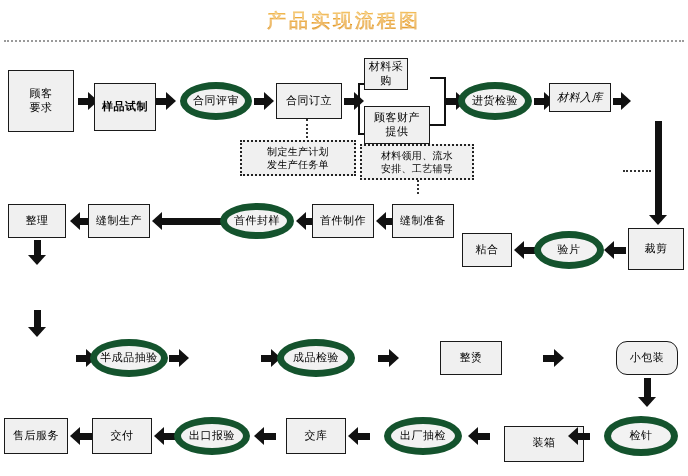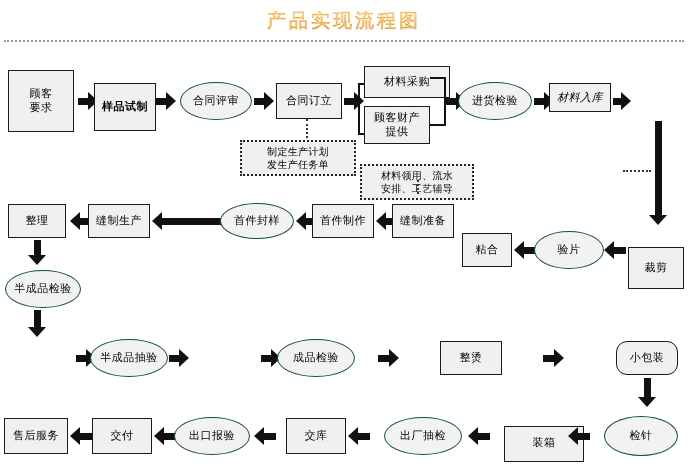--- a/index.html
+++ b/index.html
@@ -41,21 +41,21 @@
     background:#f0f0f0;
     border:1px solid #1a1a1a;
     color:#000;
     font-size:11px;
     line-height:1.25;
     letter-spacing:.5px;
     white-space:pre-line;
   }
   .node.ellipse{
     border-radius:50%;
-    border:1px solid #14532d;
+    border:7px solid #14532d;
     background:#f2f2f2;
   }
   .note{
     position:absolute;
     box-sizing:border-box;
     display:flex;align-items:center;justify-content:center;
     text-align:center;
     background:#f0f0f0;
     border:2px dotted #222;
     color:#000;
@@ -127,21 +127,21 @@
 
   <div class="arrow right" style="left:344px;top:92px;width:20px;height:18px;">
     <div class="shaft" style="width:11px;"></div>
       <div class="head" style="left:10px;"></div>
   </div>
 
   <div class="line" style="left:358px;top:83px;width:2px;height:52px;"></div>
   <div class="line" style="left:358px;top:83px;width:12px;height:2px;"></div>
   <div class="line" style="left:358px;top:133px;width:12px;height:2px;"></div>
 
-  <div class="node" style="left:364px;top:66px;width:86px;height:32px;">材料采购</div>
+  <div class="node" style="left:364px;top:58px;width:44px;height:32px;">材料采购</div>
   <div class="node" style="left:364px;top:106px;width:66px;height:38px;">顾客财产
 提供</div>
 
   <div class="line" style="left:430px;top:77px;width:16px;height:2px;"></div>
   <div class="line" style="left:430px;top:124px;width:16px;height:2px;"></div>
   <div class="line" style="left:444px;top:77px;width:2px;height:49px;"></div>
 
   <div class="arrow right" style="left:446px;top:92px;width:20px;height:18px;">
     <div class="shaft" style="width:11px;"></div>
       <div class="head" style="left:10px;"></div>
@@ -159,21 +159,21 @@
   <div class="arrow right" style="left:613px;top:92px;width:18px;height:18px;">
     <div class="shaft" style="width:9px;"></div>
       <div class="head" style="left:8px;"></div>
   </div>
 
 
   <div class="dotline-v" style="left:306px;top:119px;height:27px;"></div>
   <div class="note" style="left:240px;top:140px;width:116px;height:36px;">制定生产计划
 发生产任务单</div>
 
-  <div class="note" style="left:360px;top:144px;width:114px;height:36px;margin-top:20px;">材料领用、流水
+  <div class="note" style="left:360px;top:144px;width:114px;height:36px;">材料领用、流水
 安排、工艺辅导</div>
   <div class="dotline-v" style="left:417px;top:180px;height:14px;"></div>
 
   <div class="dotline-h" style="left:623px;top:170px;width:28px;"></div>
 
   <div class="arrow down" style="left:649px;top:121px;width:19px;height:105px;">
     <div class="shaft" style="height:95px;"></div>
       <div class="head" style="top:94px;"></div>
   </div>
 
@@ -219,28 +219,27 @@
       <div class="head"></div>
   </div>
 
   <div class="node ellipse" style="left:534px;top:231px;width:70px;height:38px;">验片</div>
 
   <div class="arrow left" style="left:604px;top:241px;width:22px;height:18px;">
     <div class="shaft" style="width:12px;left:10px;"></div>
       <div class="head"></div>
   </div>
 
-  <div class="node" style="left:628px;top:228px;width:56px;height:42px;margin-top:19px;">裁剪</div>
+  <div class="node" style="left:628px;top:228px;width:56px;height:42px;">裁剪</div>
 
   <div class="arrow down" style="left:28px;top:240px;width:19px;height:26px;">
     <div class="shaft" style="height:16px;"></div>
       <div class="head" style="top:15px;"></div>
   </div>
 
-  <div class="node ellipse" style="left:5px;top:270px;width:76px;height:38px;">半成品检验</div>
 
   <div class="arrow down" style="left:28px;top:310px;width:19px;height:28px;">
     <div class="shaft" style="height:18px;"></div>
       <div class="head" style="top:17px;"></div>
   </div>
 
 
   <div class="arrow right" style="left:76px;top:349px;width:20px;height:18px;">
     <div class="shaft" style="width:11px;"></div>
       <div class="head" style="left:10px;"></div>

